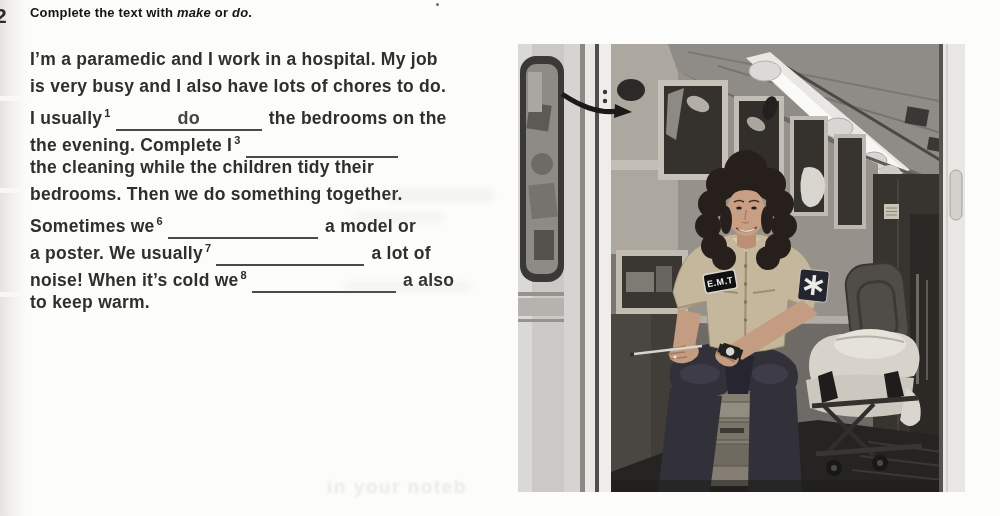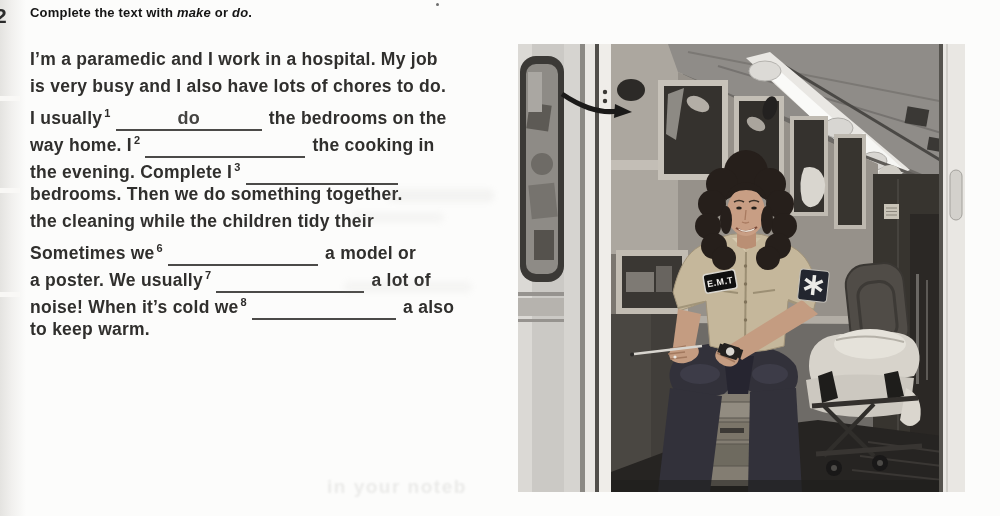--- a/index.html
+++ b/index.html
@@ -39,24 +39,23 @@
   <div class="dot"></div>
 
   <div class="ex-num">2</div>
 
   <div class="heading"><span>Complete the text with </span><span class="em">make</span><span> or </span><span class="em">do</span><span>.</span></div>
 
   <div class="passage">
       <div class="passage-line"><span>I’m a paramedic and I work in a hospital. My job</span></div>
       <div class="passage-line"><span>is very busy and I also have lots of chores to do.</span></div>
       <div class="passage-line"><span>I usually</span><span class="sup">1</span><span class="blank" style="width: 146px;"><span class="answer">do</span></span><span> the bedrooms on the</span></div>
-      <div class="passage-line"><span>way home. I</span><span class="sup">2</span><span class="blank" style="width: 160px;"><span class="answer">&nbsp;</span></span><span> the cooking in</span></div>
       <div class="passage-line"><span>the evening. Complete I</span><span class="sup">3</span><span class="blank" style="width: 152px;"><span class="answer">&nbsp;</span></span></div>
+      <div class="passage-line"><span>the cleaning while the children tidy their</span></div>
       <div class="passage-line"><span>bedrooms. Then we do something together.</span></div>
-      <div class="passage-line"><span>the cleaning while the children tidy their</span></div>
       <div class="passage-line"><span>Sometimes we</span><span class="sup">6</span><span class="blank" style="width: 150px;"><span class="answer">&nbsp;</span></span><span> a model or</span></div>
       <div class="passage-line"><span>a poster. We usually</span><span class="sup">7</span><span class="blank" style="width: 148px;"><span class="answer">&nbsp;</span></span><span> a lot of</span></div>
       <div class="passage-line"><span>noise! When it’s cold we</span><span class="sup">8</span><span class="blank" style="width: 144px;"><span class="answer">&nbsp;</span></span><span> a also</span></div>
       <div class="passage-line"><span>to keep warm.</span></div>
     </div>
 
   <div class="smudge s1"></div>
   <div class="smudge s2"></div>
   <div class="smudge s3"></div>
   <div class="ghost">in your noteb</div>

